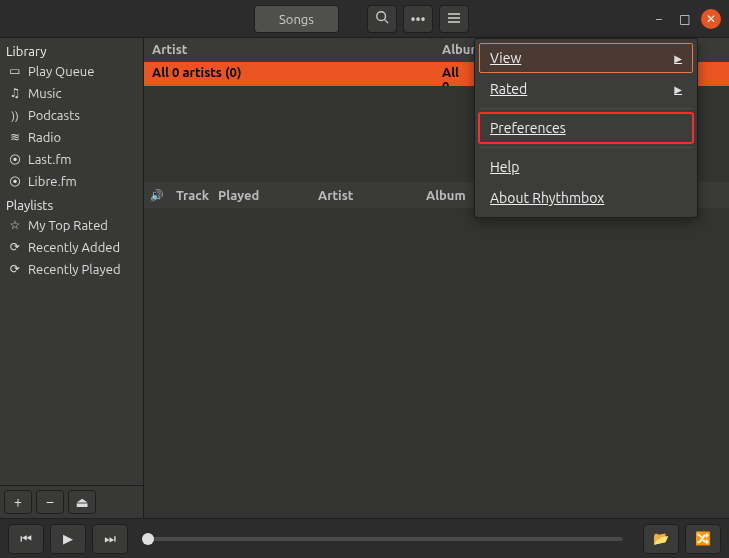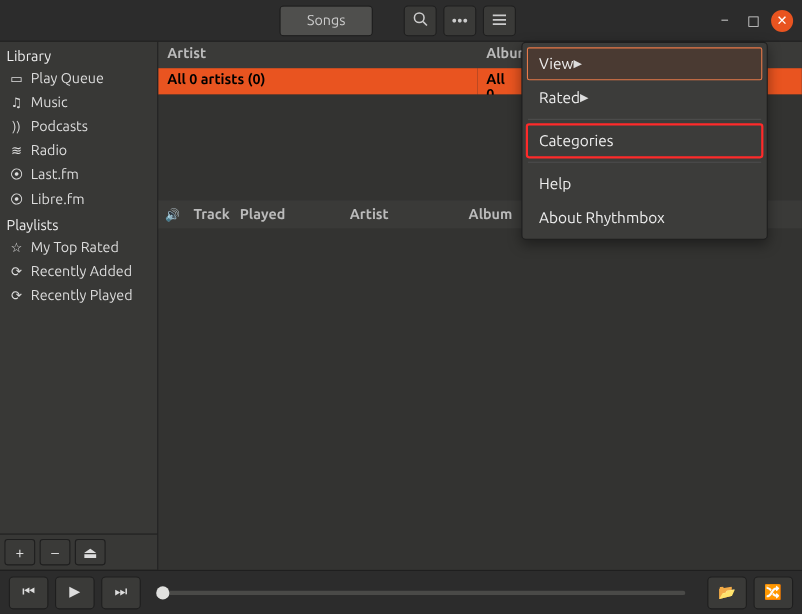--- a/index.html
+++ b/index.html
@@ -37,21 +37,21 @@
 .th { padding: 4px 6px; }
 .th-speaker { width: 26px; text-align: center; font-size: 11px; }
 .th-track { width: 42px; }
 .th-title { width: 100px; }
 .th-genre { width: 108px; }
 .th-artist { width: 108px; }
 .th-album { width: 114px; }
 .th-time { width: 60px; }
 .track-body { flex: 1; background: #333331; }
 .menu { position: absolute; top: 0; left: 330px; width: 224px; background: #3c3c3a; border: 1px solid #1e1e1e; border-radius: 4px; padding: 3px; box-shadow: 0 4px 12px rgba(0,0,0,0.4); z-index: 10; }
-.menu-item { padding: 6px 10px; display: flex; align-items: center; cursor: pointer; color: #eee; font-size: 14px; border: 1px solid transparent; border-radius: 2px; margin: 1px; }
+.menu-item { padding: 6px 10px; display: flex; align-items: center; justify-content: space-between; cursor: pointer; color: #eee; font-size: 14px; border: 1px solid transparent; border-radius: 2px; margin: 1px; text-decoration: underline; }
 .menu-item.highlight { border: 1px solid #e87a4a; background: #4a3a32; }
 .menu-item.red-box { outline: 2px solid #ff2a2a; outline-offset: -1px; }
 .menu-sep { height: 1px; background: #4d4d4d; margin: 4px 2px; }
 .submenu-arrow { font-size: 10px; color: #ddd; }
 .playbar { height: 40px; background: #2c2c2c; border-top: 1px solid #1e1e1e; display: flex; align-items: center; padding: 0 8px; gap: 6px; }
 .play-btn { width: 36px; height: 30px; background: #3a3a38; border: 1px solid #1e1e1e; border-radius: 4px; display: flex; align-items: center; justify-content: center; cursor: pointer; color: #ddd; font-size: 13px; }
 .progress { flex: 1; height: 4px; background: #4a4a48; border-radius: 2px; margin: 0 14px; position: relative; }
 .progress-thumb { position: absolute; left: 0; top: 50%; width: 12px; height: 12px; background: #e0e0de; border-radius: 50%; transform: translate(-50%, -50%); }
 .right-ctrls { display: flex; gap: 6px; }
 </style>
@@ -177,21 +177,21 @@
           <div class="menu-item highlight">
             <span>View</span>
             <span class="submenu-arrow">▶</span>
           </div>
           <div class="menu-item">
             <span>Rated</span>
             <span class="submenu-arrow">▶</span>
           </div>
           <div class="menu-sep"></div>
           <div class="menu-item red-box">
-            <span>Categories</span>
+            <span>Preferences</span>
           </div>
           <div class="menu-sep"></div>
           <div class="menu-item">
             <span>Help</span>
           </div>
           <div class="menu-item">
             <span>About Rhythmbox</span>
           </div>
         </div>
 

